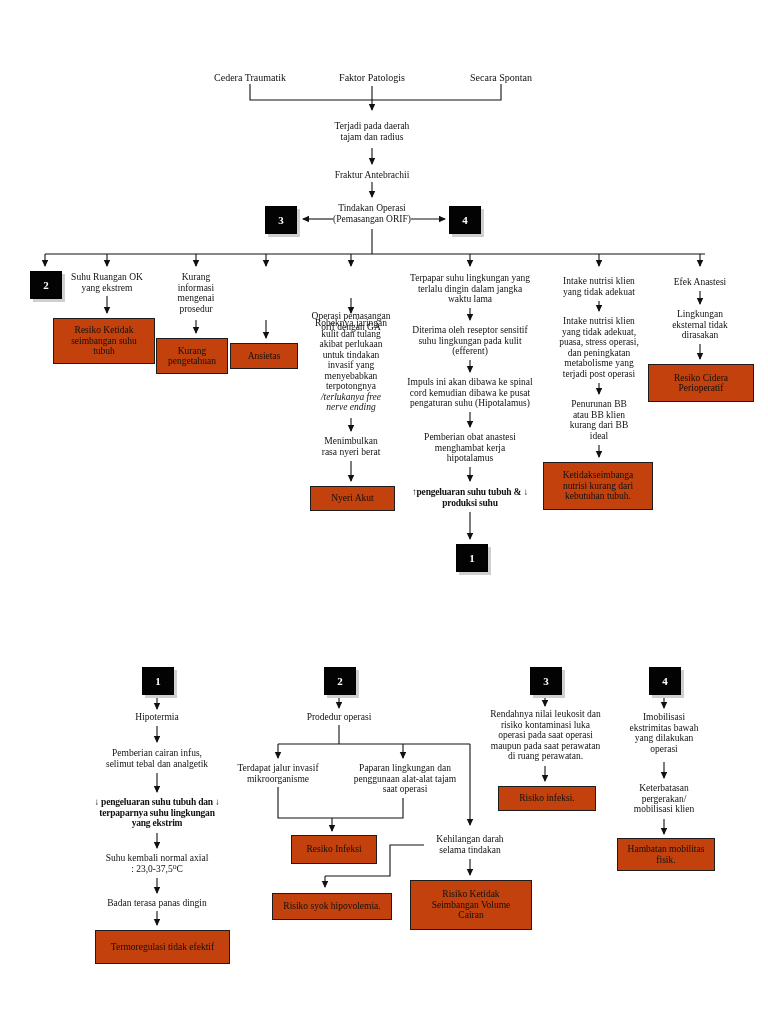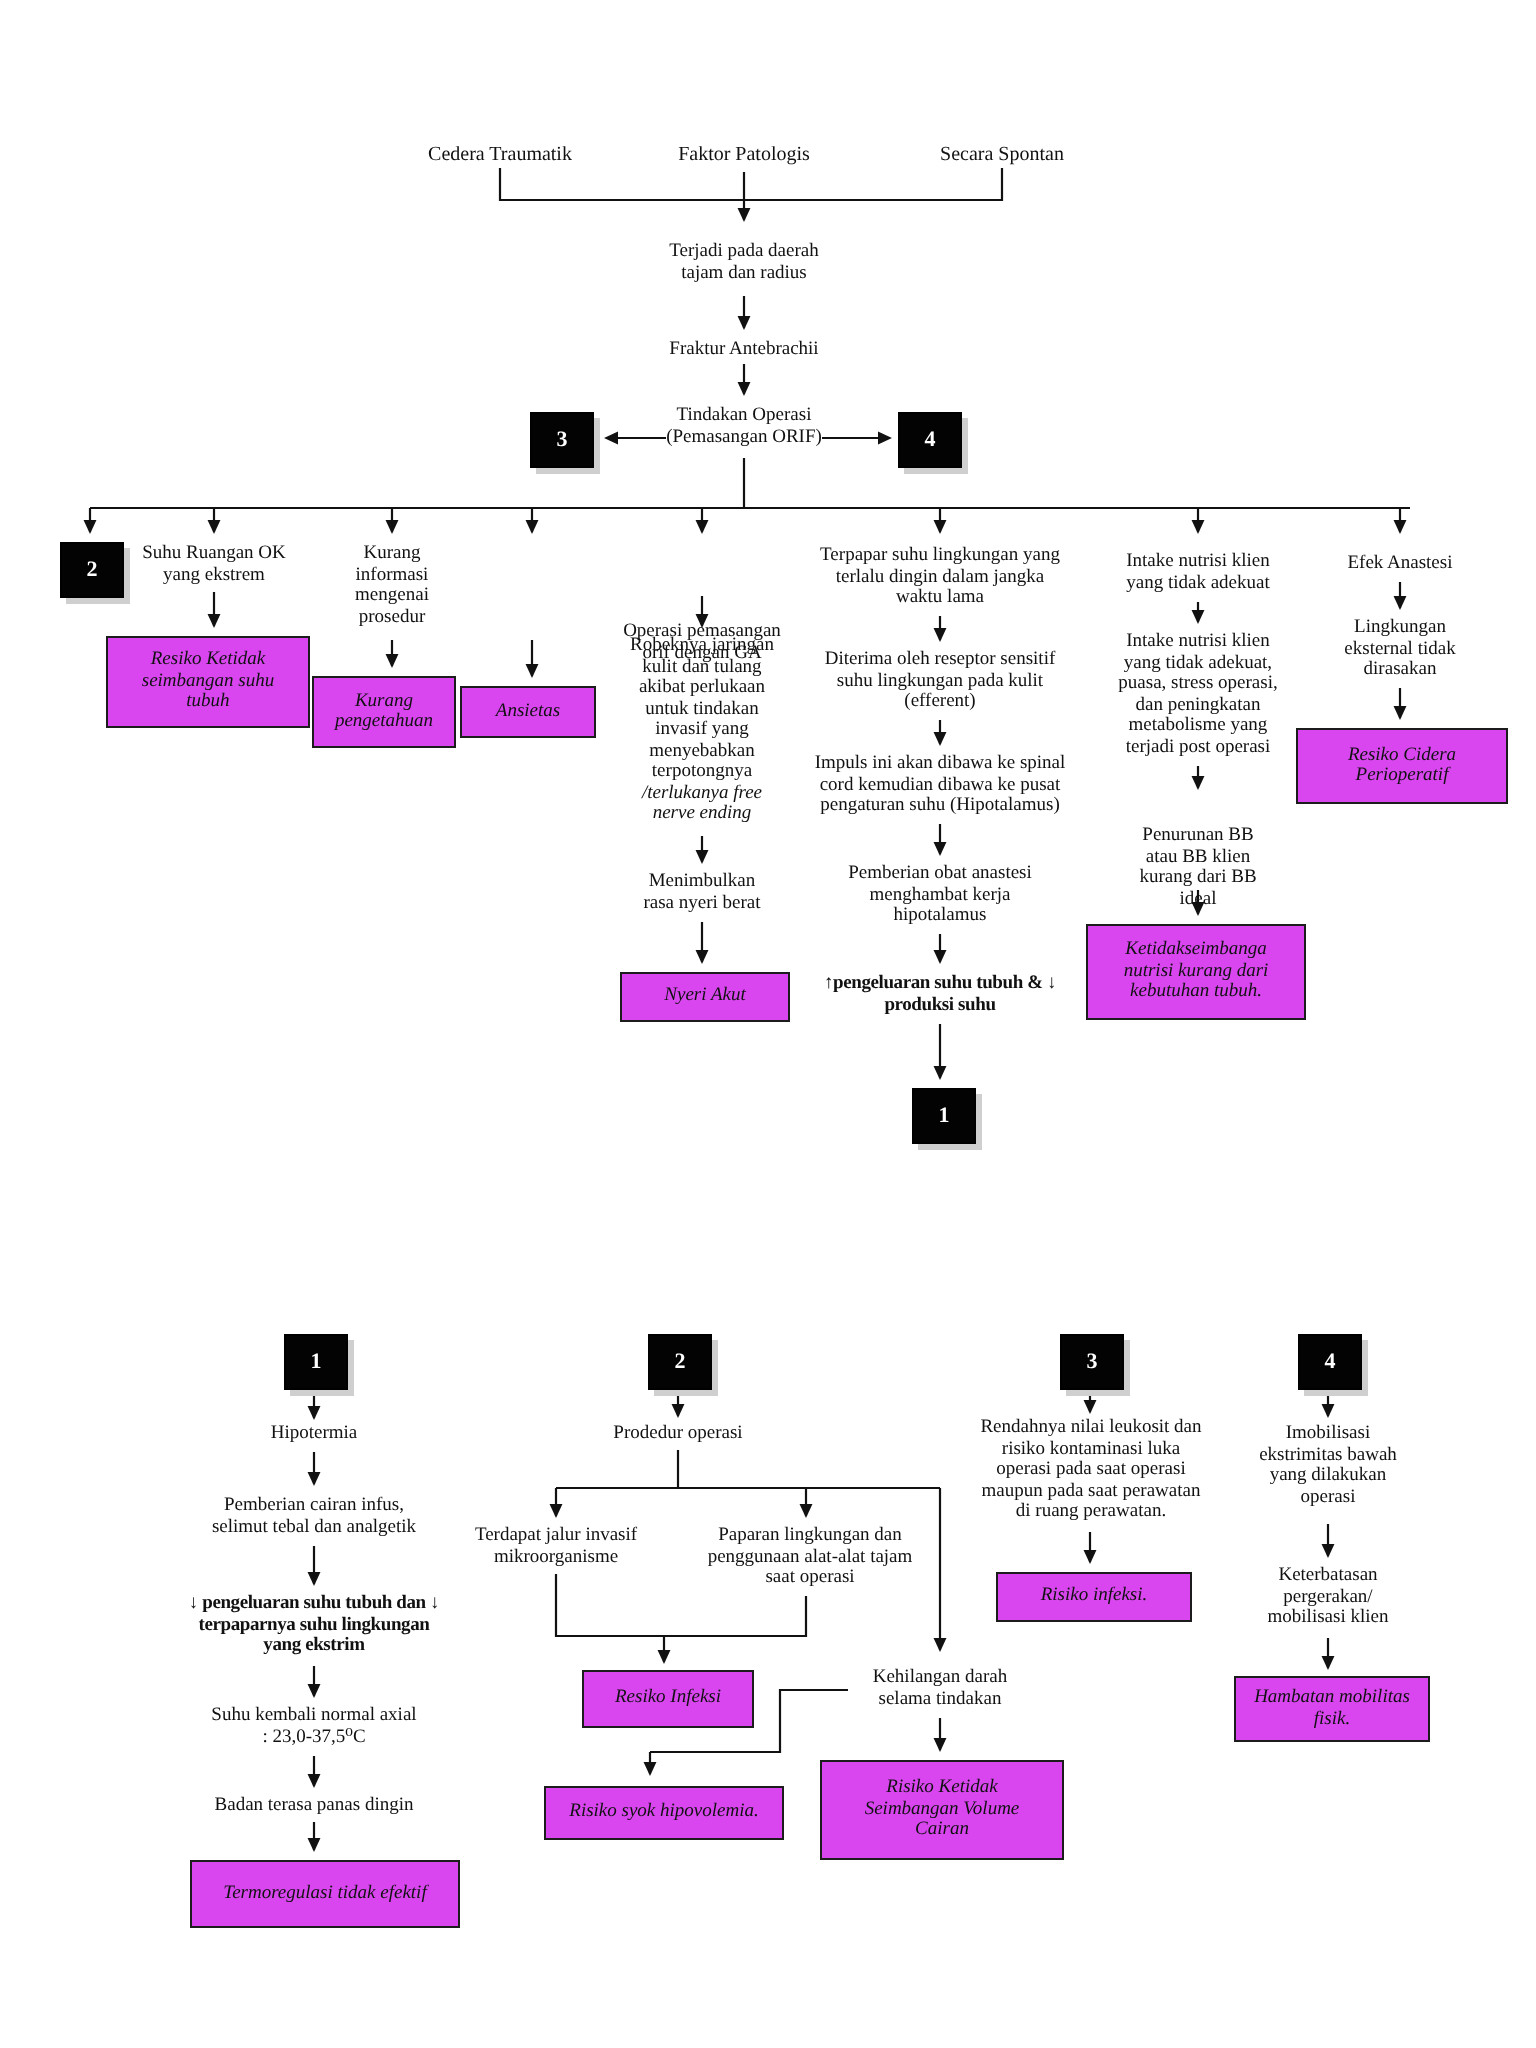--- a/index.html
+++ b/index.html
@@ -4,23 +4,23 @@
 <style>
   html,body{margin:0;padding:0;background:#ffffff;}
   #page{position:relative;width:768px;height:1024px;background:#ffffff;overflow:hidden;
         font-family:"Liberation Serif","DejaVu Serif",serif;color:#111;}
   #wires{position:absolute;left:0;top:0;width:768px;height:1024px;}
   .node{position:absolute;text-align:center;white-space:pre-line;
         font-size:9.5px;line-height:10.5px;}
   .hdr{font-size:10px;text-align:center;}
   .bold{font-weight:bold;letter-spacing:-0.2px;}
   .it{font-style:italic;}
-  .box{position:absolute;border:1.4px solid #1c1c1c;background:#d946ef;
+  .box{position:absolute;border:1.4px solid #1c1c1c;background:#c2410c;
        display:flex;align-items:center;justify-content:center;
-       text-align:center;white-space:pre-line;font-size:9.5px;line-height:10.5px;font-style:italic;}
+       text-align:center;white-space:pre-line;font-size:9.5px;line-height:10.5px;}
   .badge{position:absolute;width:30px;height:26px;background:#030303;color:#fff;
          display:flex;align-items:center;justify-content:center;
          font-weight:bold;font-size:11px;border:1px solid #000;
          box-shadow:3px 3px 0 0 #cfcfcf;}
   
   #n-cedera{left:195px;top:73px;width:110px;}
   #n-faktor{left:317px;top:73px;width:110px;}
   #n-spontan{left:446px;top:73px;width:110px;}
   #n-terjadi{left:307px;top:121px;width:130px;}
   #n-fraktur{left:307px;top:170px;width:130px;}
@@ -39,21 +39,21 @@
   #n-menimbulkan{left:296px;top:436px;width:110px;}
   #x-nyeri-akut{left:310px;top:486px;width:83px;height:23px;}
   #n-terpapar{left:390px;top:273px;width:160px;}
   #n-diterima{left:390px;top:325px;width:160px;}
   #n-impuls{left:385px;top:377px;width:170px;}
   #n-pemberian-anastesi{left:400px;top:432px;width:140px;}
   #n-pengeluaran-naik{left:385px;top:487px;width:170px;}
   #b-mid1{left:456px;top:544px;}
   #n-intake1{left:544px;top:276px;width:110px;}
   #n-intake2{left:539px;top:316px;width:120px;}
-  #n-penurunan{left:549px;top:413px;width:100px;}
+  #n-penurunan{left:549px;top:399px;width:100px;}
   #x-ketidakseimbangan{left:543px;top:462px;width:108px;height:46px;}
   #n-efek{left:645px;top:277px;width:110px;}
   #n-lingkungan{left:650px;top:309px;width:100px;}
   #x-resiko-cidera{left:648px;top:364px;width:104px;height:36px;}
   
   #b-bot1{left:142px;top:667px;}
   #n-hipotermia{left:107px;top:712px;width:100px;}
   #n-pemberian-cairan{left:92px;top:748px;width:130px;}
   #n-pengeluaran-turun{left:87px;top:797px;width:140px;}
   #n-suhu-kembali{left:92px;top:853px;width:130px;}

